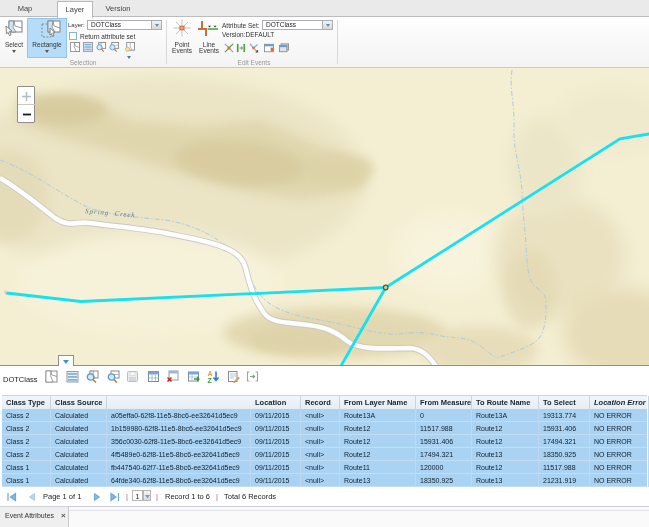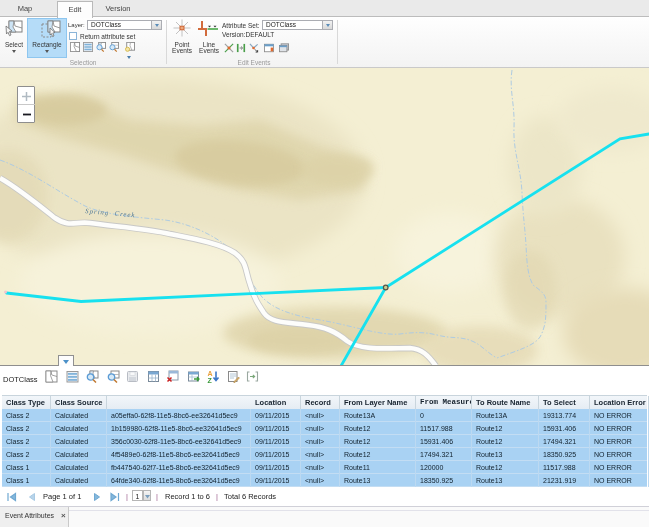--- a/index.html
+++ b/index.html
@@ -50,21 +50,21 @@
 #btab { position:absolute; left:0px; top:507px; width:69px; height:20px; background:#efefef; border-right:1px solid #c9c9c9; font-size:7px; color:#333; line-height:18px; padding-left:5px; white-space:nowrap; }
 #btab .x { color:#555; font-weight:bold; margin-left:7px; font-size:8px; }
 </style>
 </head>
 <body>
 <div id="app">
 
   <div id="tabbar"></div>
   <div class="tab" id="tab-map">Map</div>
   <div class="tab" id="tab-review">Version</div>
-  <div class="tab" id="tab-edit">Edit</div>
+  <div class="tab" id="tab-edit">Layer</div>
 
   <div id="ribbon">
     <div class="rbtn" id="btn-select">
       <svg width="20" height="20" viewBox="0 0 20 20" style="margin-top:1px">
         <rect x="5" y="1" width="13" height="11" fill="#fff" stroke="#808080"></rect>
         <path d="M5 1 L10 1 L9 7 L12 12 L5 12 Z" fill="#cde4f5" stroke="#808080" stroke-width="0.8"></path>
         <path d="M10 1 L11 6 L18 8" fill="none" stroke="#808080" stroke-width="0.8"></path>
         <path d="M2 6 L8 11 L5.5 11.5 L7 15 L5.5 15.7 L4 12.3 L2.5 14 Z" fill="#f5f5f5" stroke="#707070" stroke-width="0.8"></path>
       </svg>
       <div class="lbl">Select</div>
@@ -312,24 +312,24 @@
         <path d="M4 6.5 L8.5 6.5 M6.8 4.8 L8.7 6.5 L6.8 8.2" fill="none" stroke="#7aa87a" stroke-width="1.1"></path>
       </svg>
     </div>
     <div id="tbl">
         <div id="thead">
           <div class="th" style="left:0px;width:49px;">Class Type</div>
           <div class="th" style="left:49px;width:56px;">Class Source</div>
           <div class="th" style="left:249px;width:50px;">Location</div>
           <div class="th" style="left:299px;width:39px;">Record</div>
           <div class="th" style="left:338px;width:76px;">From Layer Name</div>
-          <div class="th" style="left:414px;width:56px;font-family:Liberation Mono, monospace;">From Measure</div>
+          <div class="th" style="left:414px;width:56px;">From Measure</div>
           <div class="th" style="left:470px;width:67px;">To Route Name</div>
           <div class="th" style="left:537px;width:51px;">To Select</div>
-          <div class="th" style="left:588px;width:59px;">Location Error</div>
+          <div class="th" style="left:588px;width:59px;font-style:italic;">Location Error</div>
         </div>
         <div class="row" style="top:14px;">
           <div class="td" style="left:0px;width:49px;">Class 2</div>
           <div class="td" style="left:49px;width:56px;">Calculated</div>
           <div class="td" style="left:105px;width:144px;">a05effa0-62f8-11e5-8bc6-ee32641d5ec9</div>
           <div class="td" style="left:249px;width:50px;">09/11/2015</div>
           <div class="td" style="left:299px;width:39px;">&lt;null&gt;</div>
           <div class="td" style="left:338px;width:76px;">Route13A</div>
           <div class="td" style="left:414px;width:56px;">0</div>
           <div class="td" style="left:470px;width:67px;">Route13A</div>

